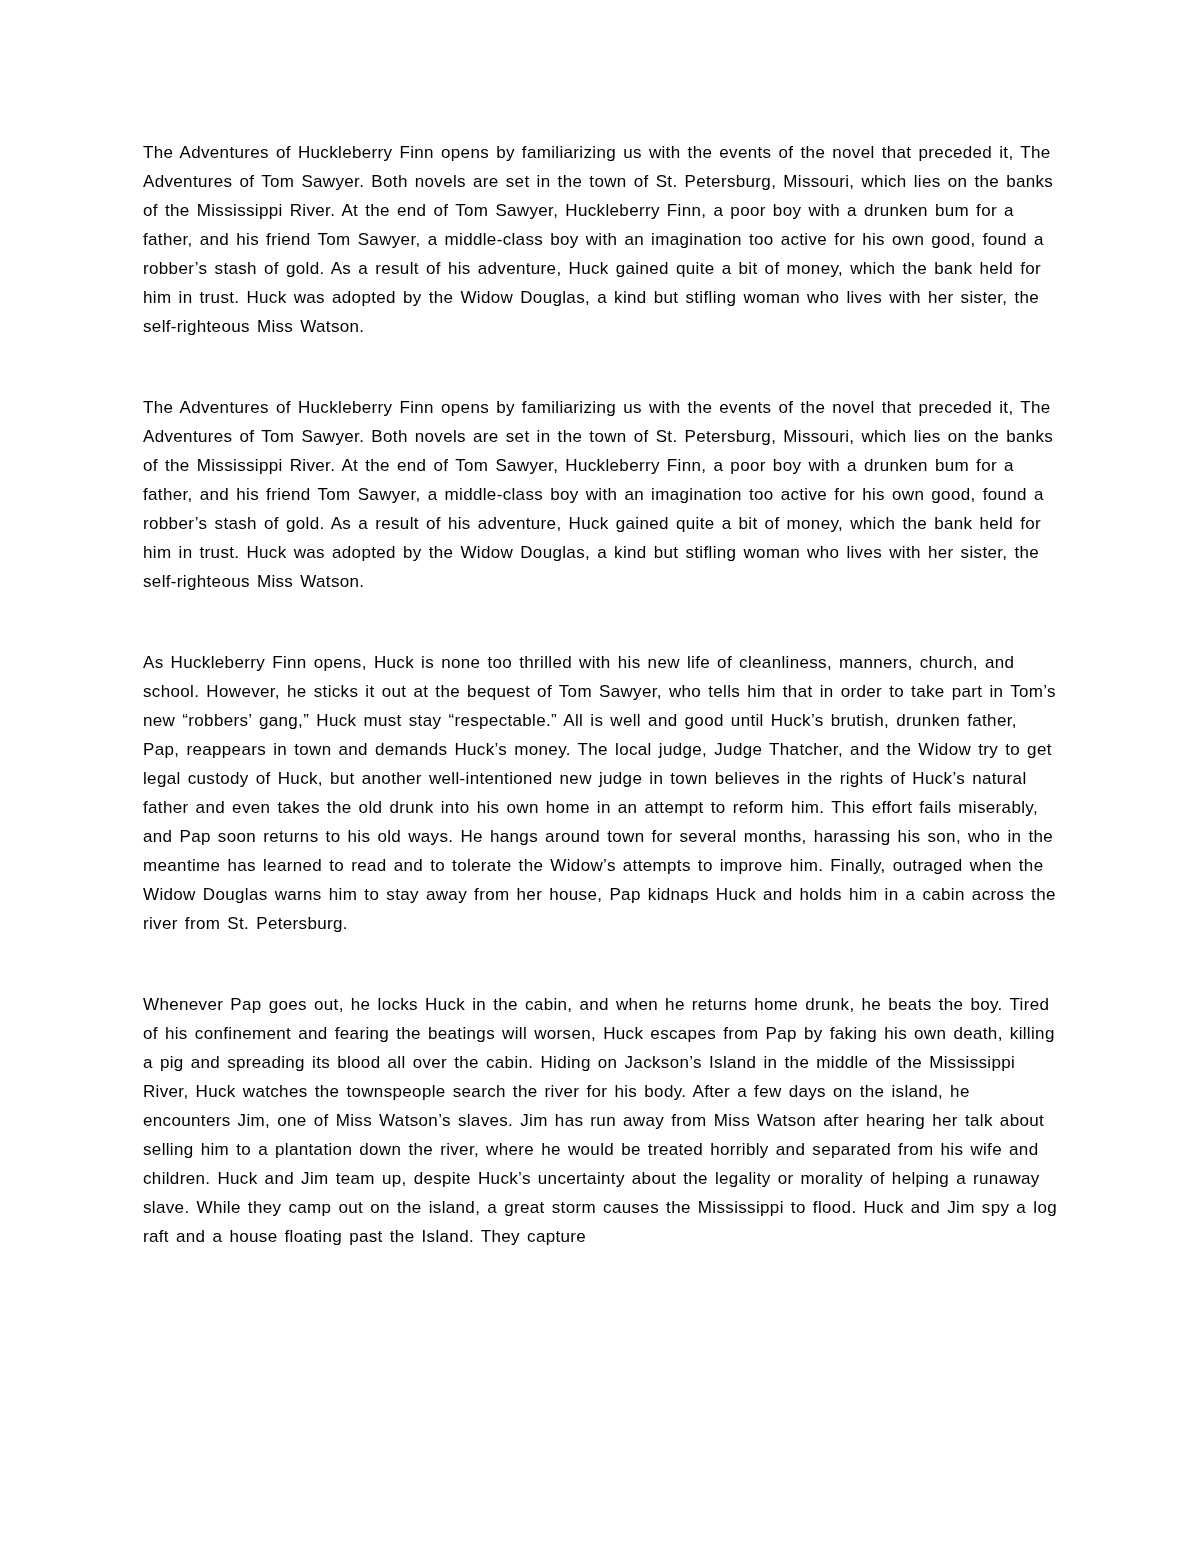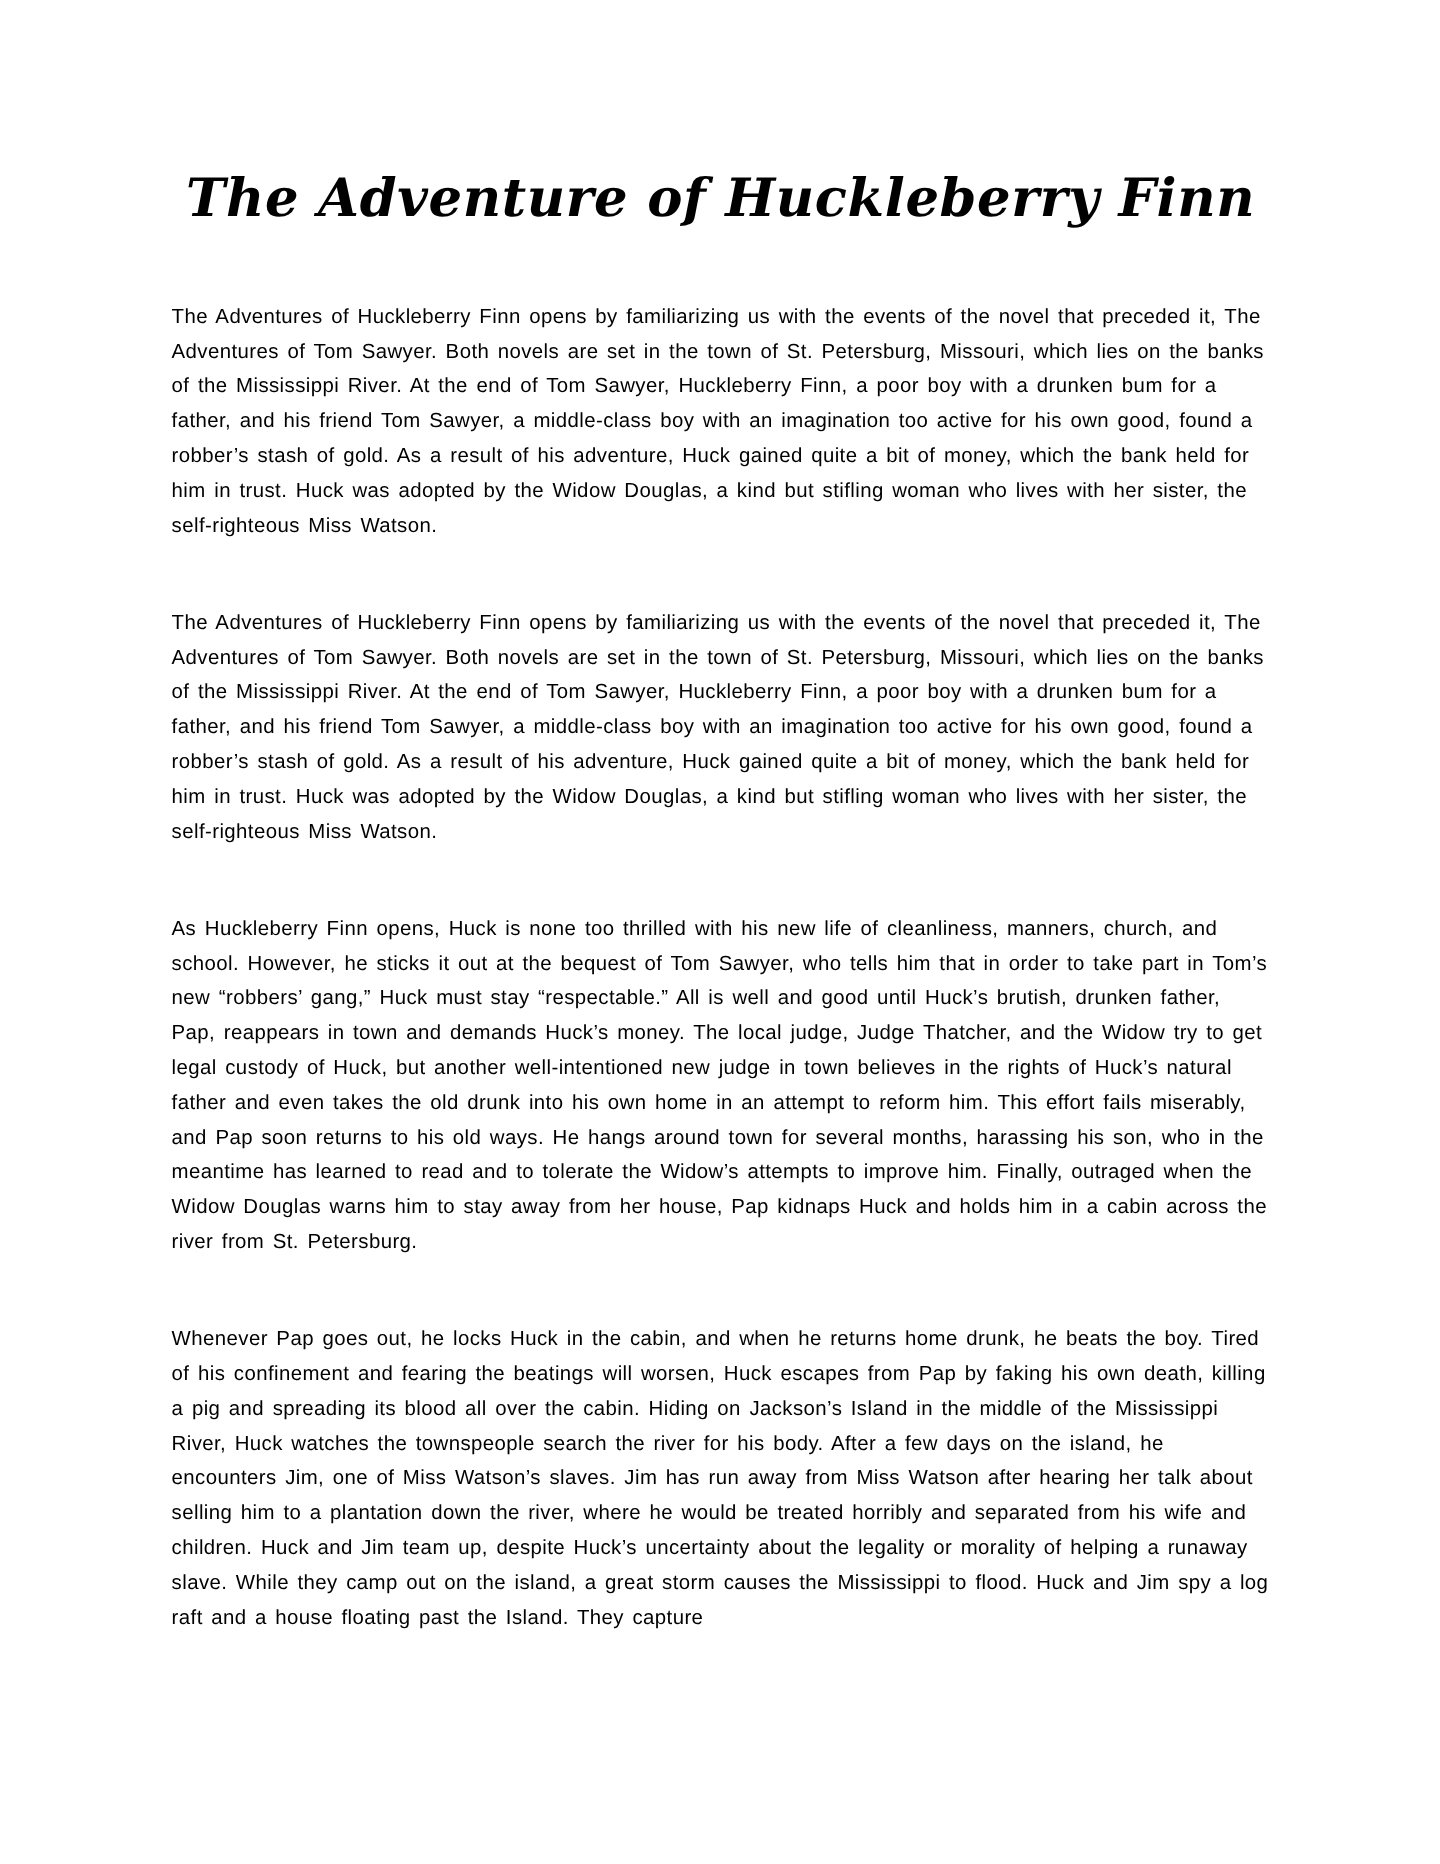--- a/index.html
+++ b/index.html
@@ -39,21 +39,20 @@
     margin: 0 0 52px 0;
     max-width: 916px;
     text-align: left;
     color: #000000;
   }
 </style>
 </head>
 <body>
 
 <div class="page">
-  <h1 class="doc-title">The Adventure of Huckleberry Finn</h1>
 
   <p class="doc-para">The Adventures of Huckleberry Finn opens by familiarizing us with the events of the novel that preceded it, The Adventures of Tom Sawyer. Both novels are set in the town of St. Petersburg, Missouri, which lies on the banks of the Mississippi River. At the end of Tom Sawyer, Huckleberry Finn, a poor boy with a drunken bum for a father, and his friend Tom Sawyer, a middle-class boy with an imagination too active for his own good, found a robber’s stash of gold. As a result of his adventure, Huck gained quite a bit of money, which the bank held for him in trust. Huck was adopted by the Widow Douglas, a kind but stifling woman who lives with her sister, the self-righteous Miss Watson.</p>
 
   <p class="doc-para">The Adventures of Huckleberry Finn opens by familiarizing us with the events of the novel that preceded it, The Adventures of Tom Sawyer. Both novels are set in the town of St. Petersburg, Missouri, which lies on the banks of the Mississippi River. At the end of Tom Sawyer, Huckleberry Finn, a poor boy with a drunken bum for a father, and his friend Tom Sawyer, a middle-class boy with an imagination too active for his own good, found a robber’s stash of gold. As a result of his adventure, Huck gained quite a bit of money, which the bank held for him in trust. Huck was adopted by the Widow Douglas, a kind but stifling woman who lives with her sister, the self-righteous Miss Watson.</p>
 
   <p class="doc-para">As Huckleberry Finn opens, Huck is none too thrilled with his new life of cleanliness, manners, church, and school. However, he sticks it out at the bequest of Tom Sawyer, who tells him that in order to take part in Tom’s new “robbers’ gang,” Huck must stay “respectable.” All is well and good until Huck’s brutish, drunken father, Pap, reappears in town and demands Huck’s money. The local judge, Judge Thatcher, and the Widow try to get legal custody of Huck, but another well-intentioned new judge in town believes in the rights of Huck’s natural father and even takes the old drunk into his own home in an attempt to reform him. This effort fails miserably, and Pap soon returns to his old ways. He hangs around town for several months, harassing his son, who in the meantime has learned to read and to tolerate the Widow’s attempts to improve him. Finally, outraged when the Widow Douglas warns him to stay away from her house, Pap kidnaps Huck and holds him in a cabin across the river from St. Petersburg.</p>
 
   <p class="doc-para">Whenever Pap goes out, he locks Huck in the cabin, and when he returns home drunk, he beats the boy. Tired of his confinement and fearing the beatings will worsen, Huck escapes from Pap by faking his own death, killing a pig and spreading its blood all over the cabin. Hiding on Jackson’s Island in the middle of the Mississippi River, Huck watches the townspeople search the river for his body. After a few days on the island, he encounters Jim, one of Miss Watson’s slaves. Jim has run away from Miss Watson after hearing her talk about selling him to a plantation down the river, where he would be treated horribly and separated from his wife and children. Huck and Jim team up, despite Huck’s uncertainty about the legality or morality of helping a runaway slave. While they camp out on the island, a great storm causes the Mississippi to flood. Huck and Jim spy a log raft and a house floating past the Island. They capture</p>
 </div>
 

